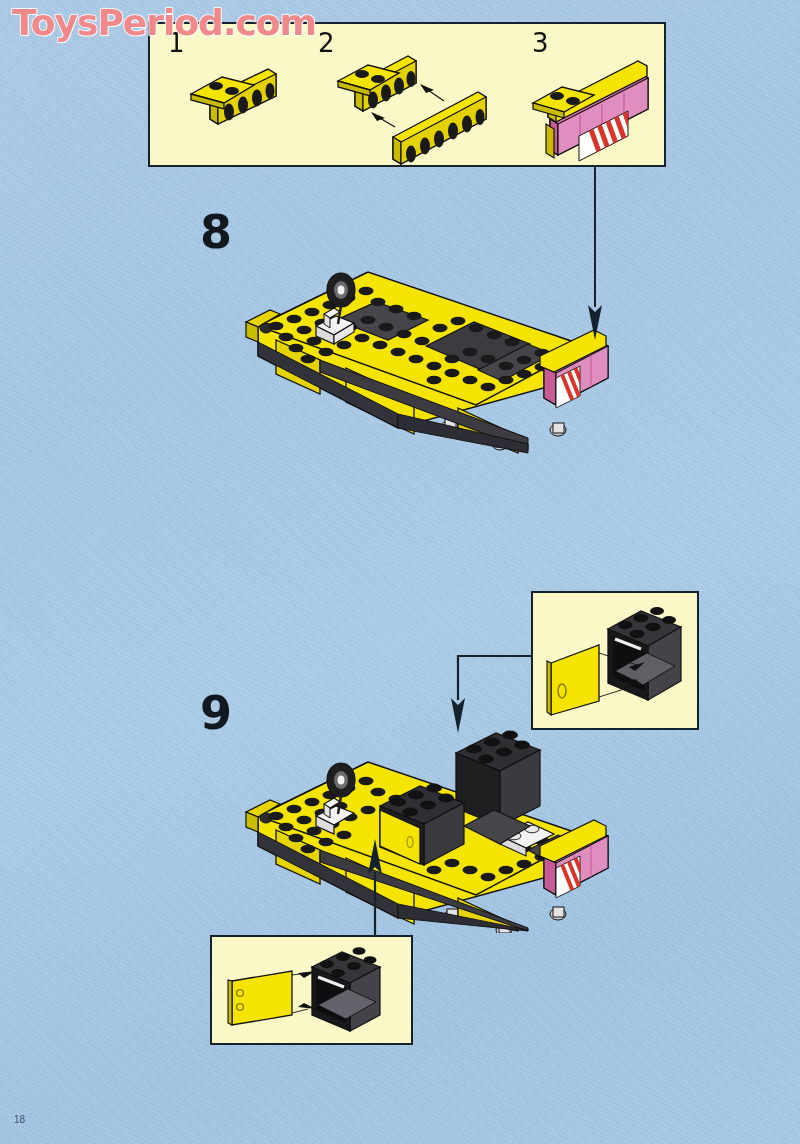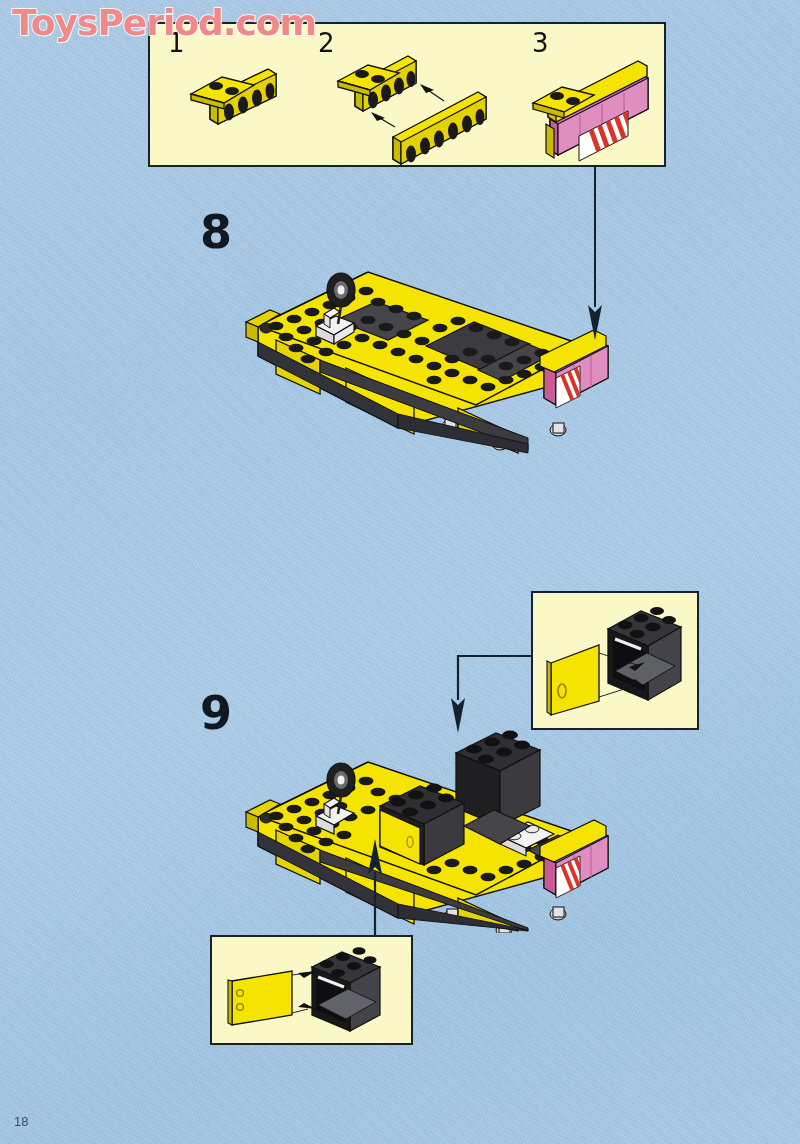--- a/index.html
+++ b/index.html
@@ -69,21 +69,21 @@
     color: #111820;
     z-index: 15;
   }
   #step8-num { left: 200px; top: 205px; }
   #step9-num { left: 200px; top: 686px; }
 
   
   #page-num {
     position: absolute; left: 14px; top: 1114px;
     font-family: "Liberation Sans", sans-serif;
-    font-size: 13px;
+    font-size: 10px;
     color: #3d5166;
     z-index: 15;
   }
 
   
   #connectors { position: absolute; inset: 0; z-index: 18; pointer-events: none; }
 
   
   .model { position: absolute; z-index: 12; }
   #model8 { left: 228px; top: 248px; width: 400px; height: 210px; }

